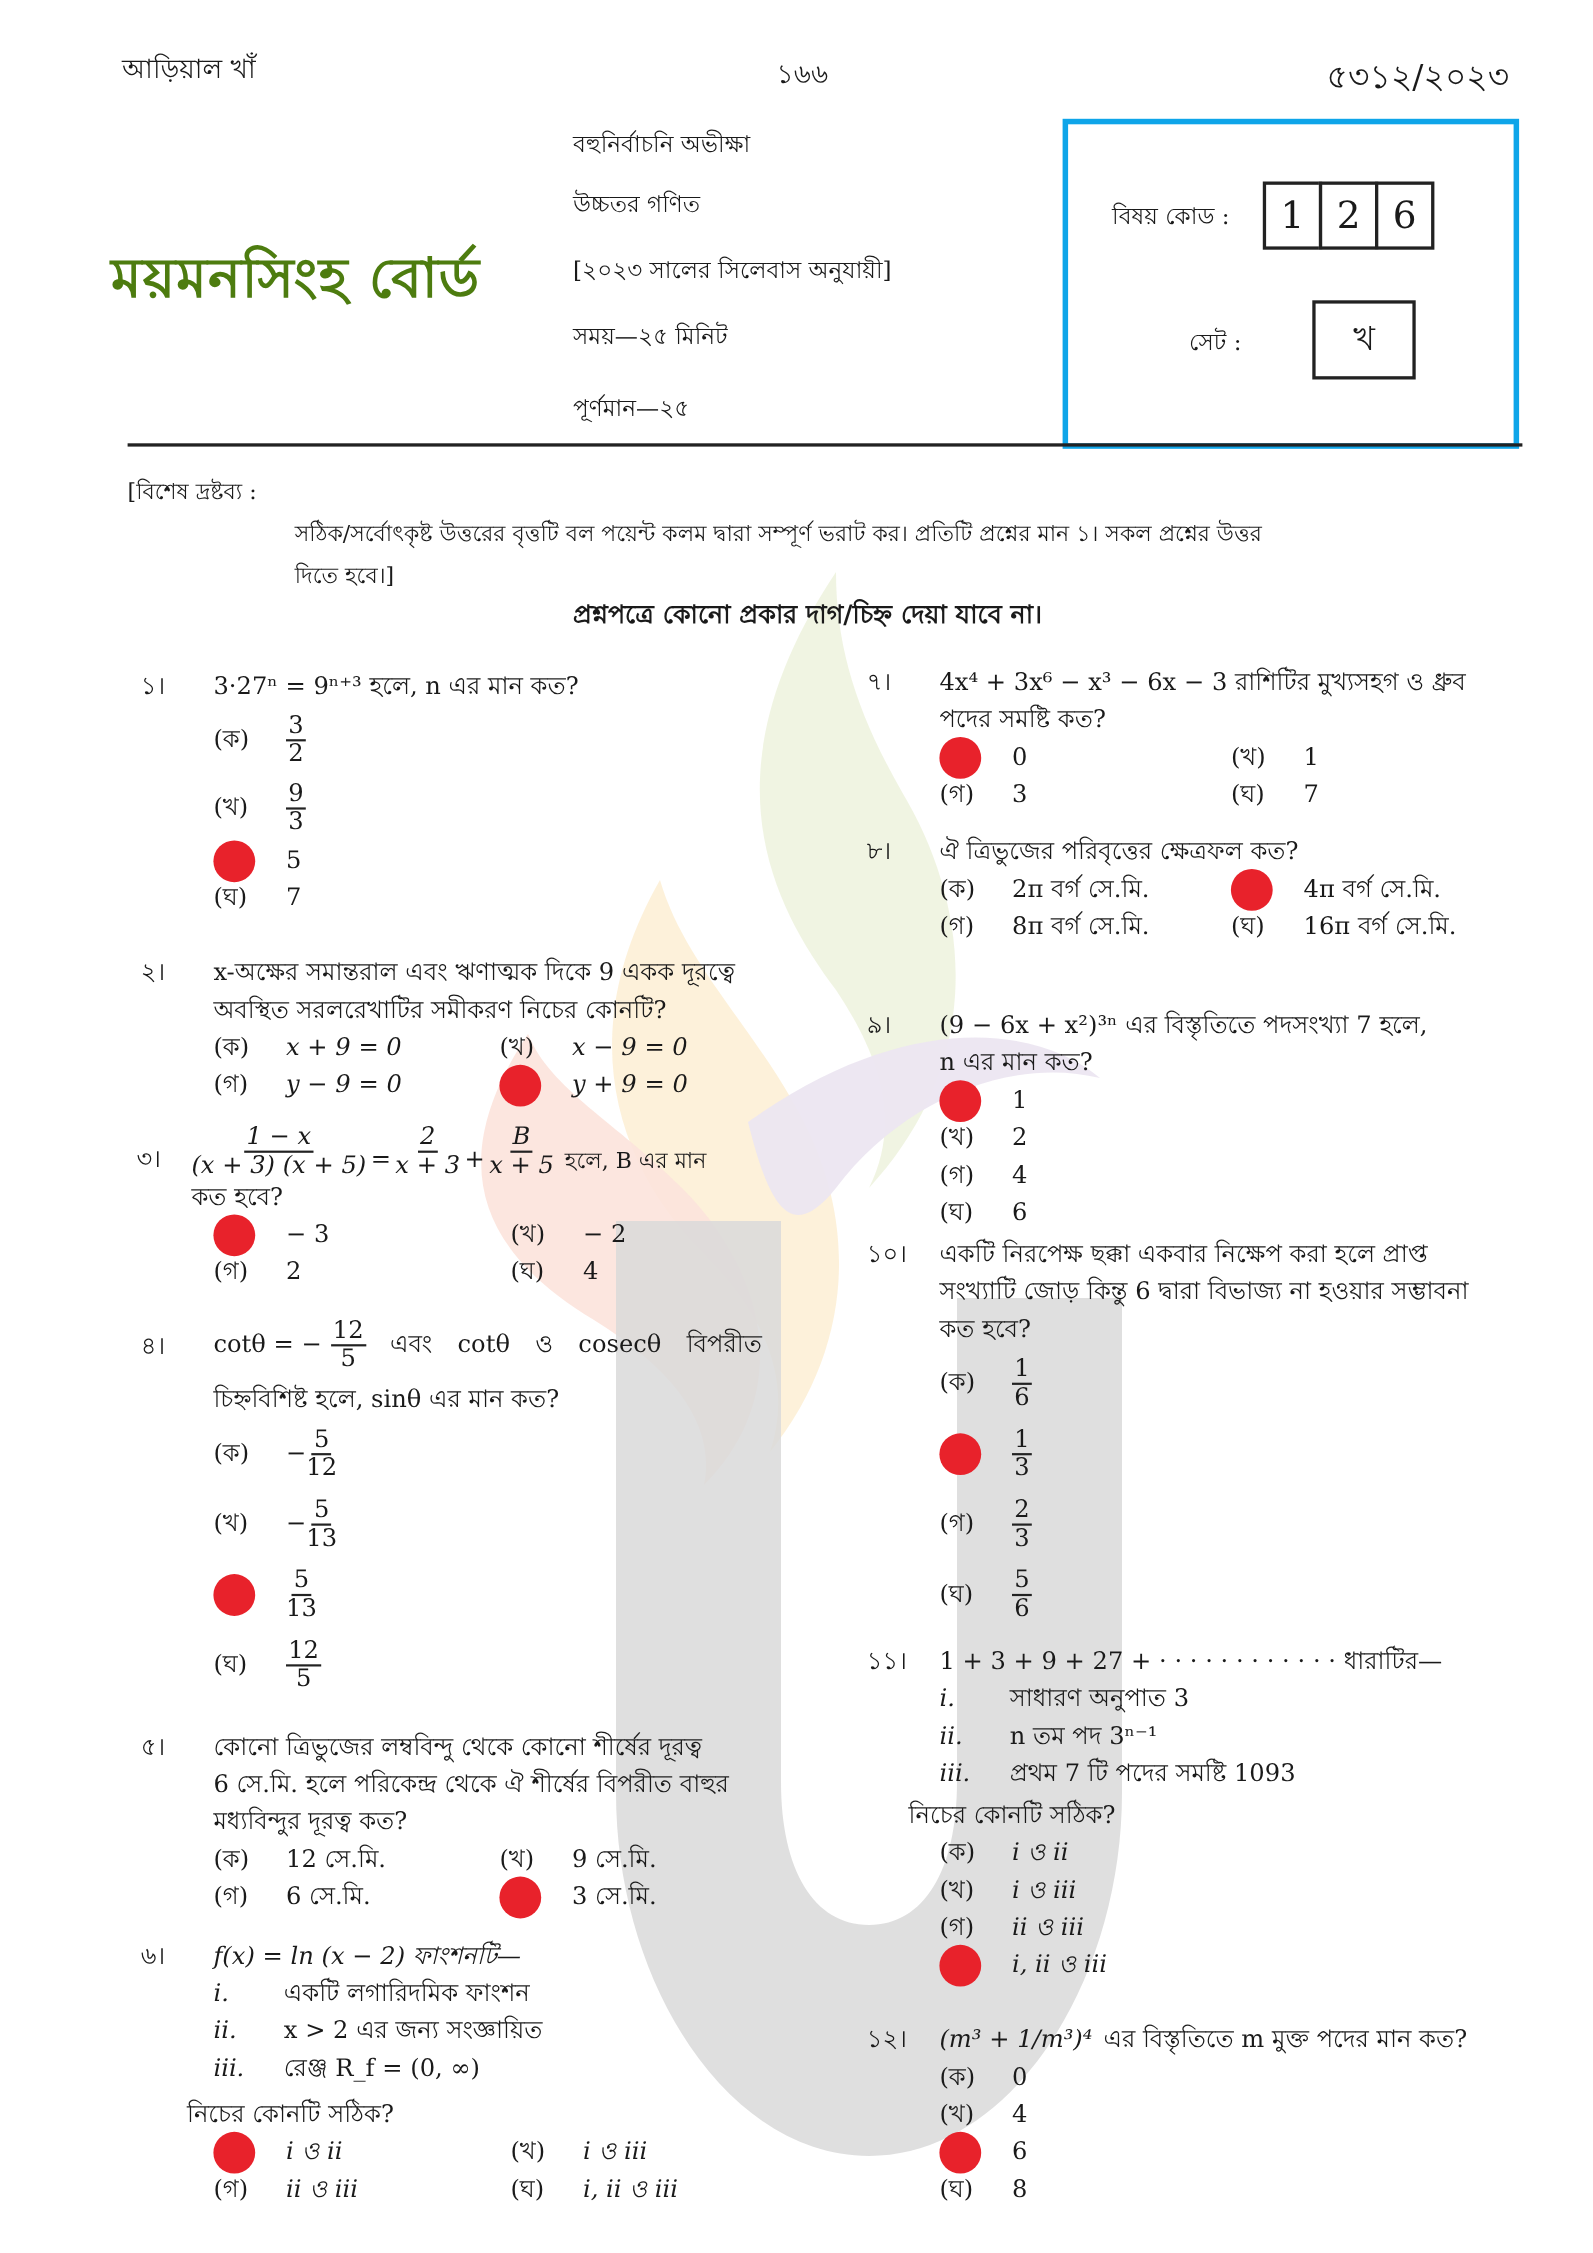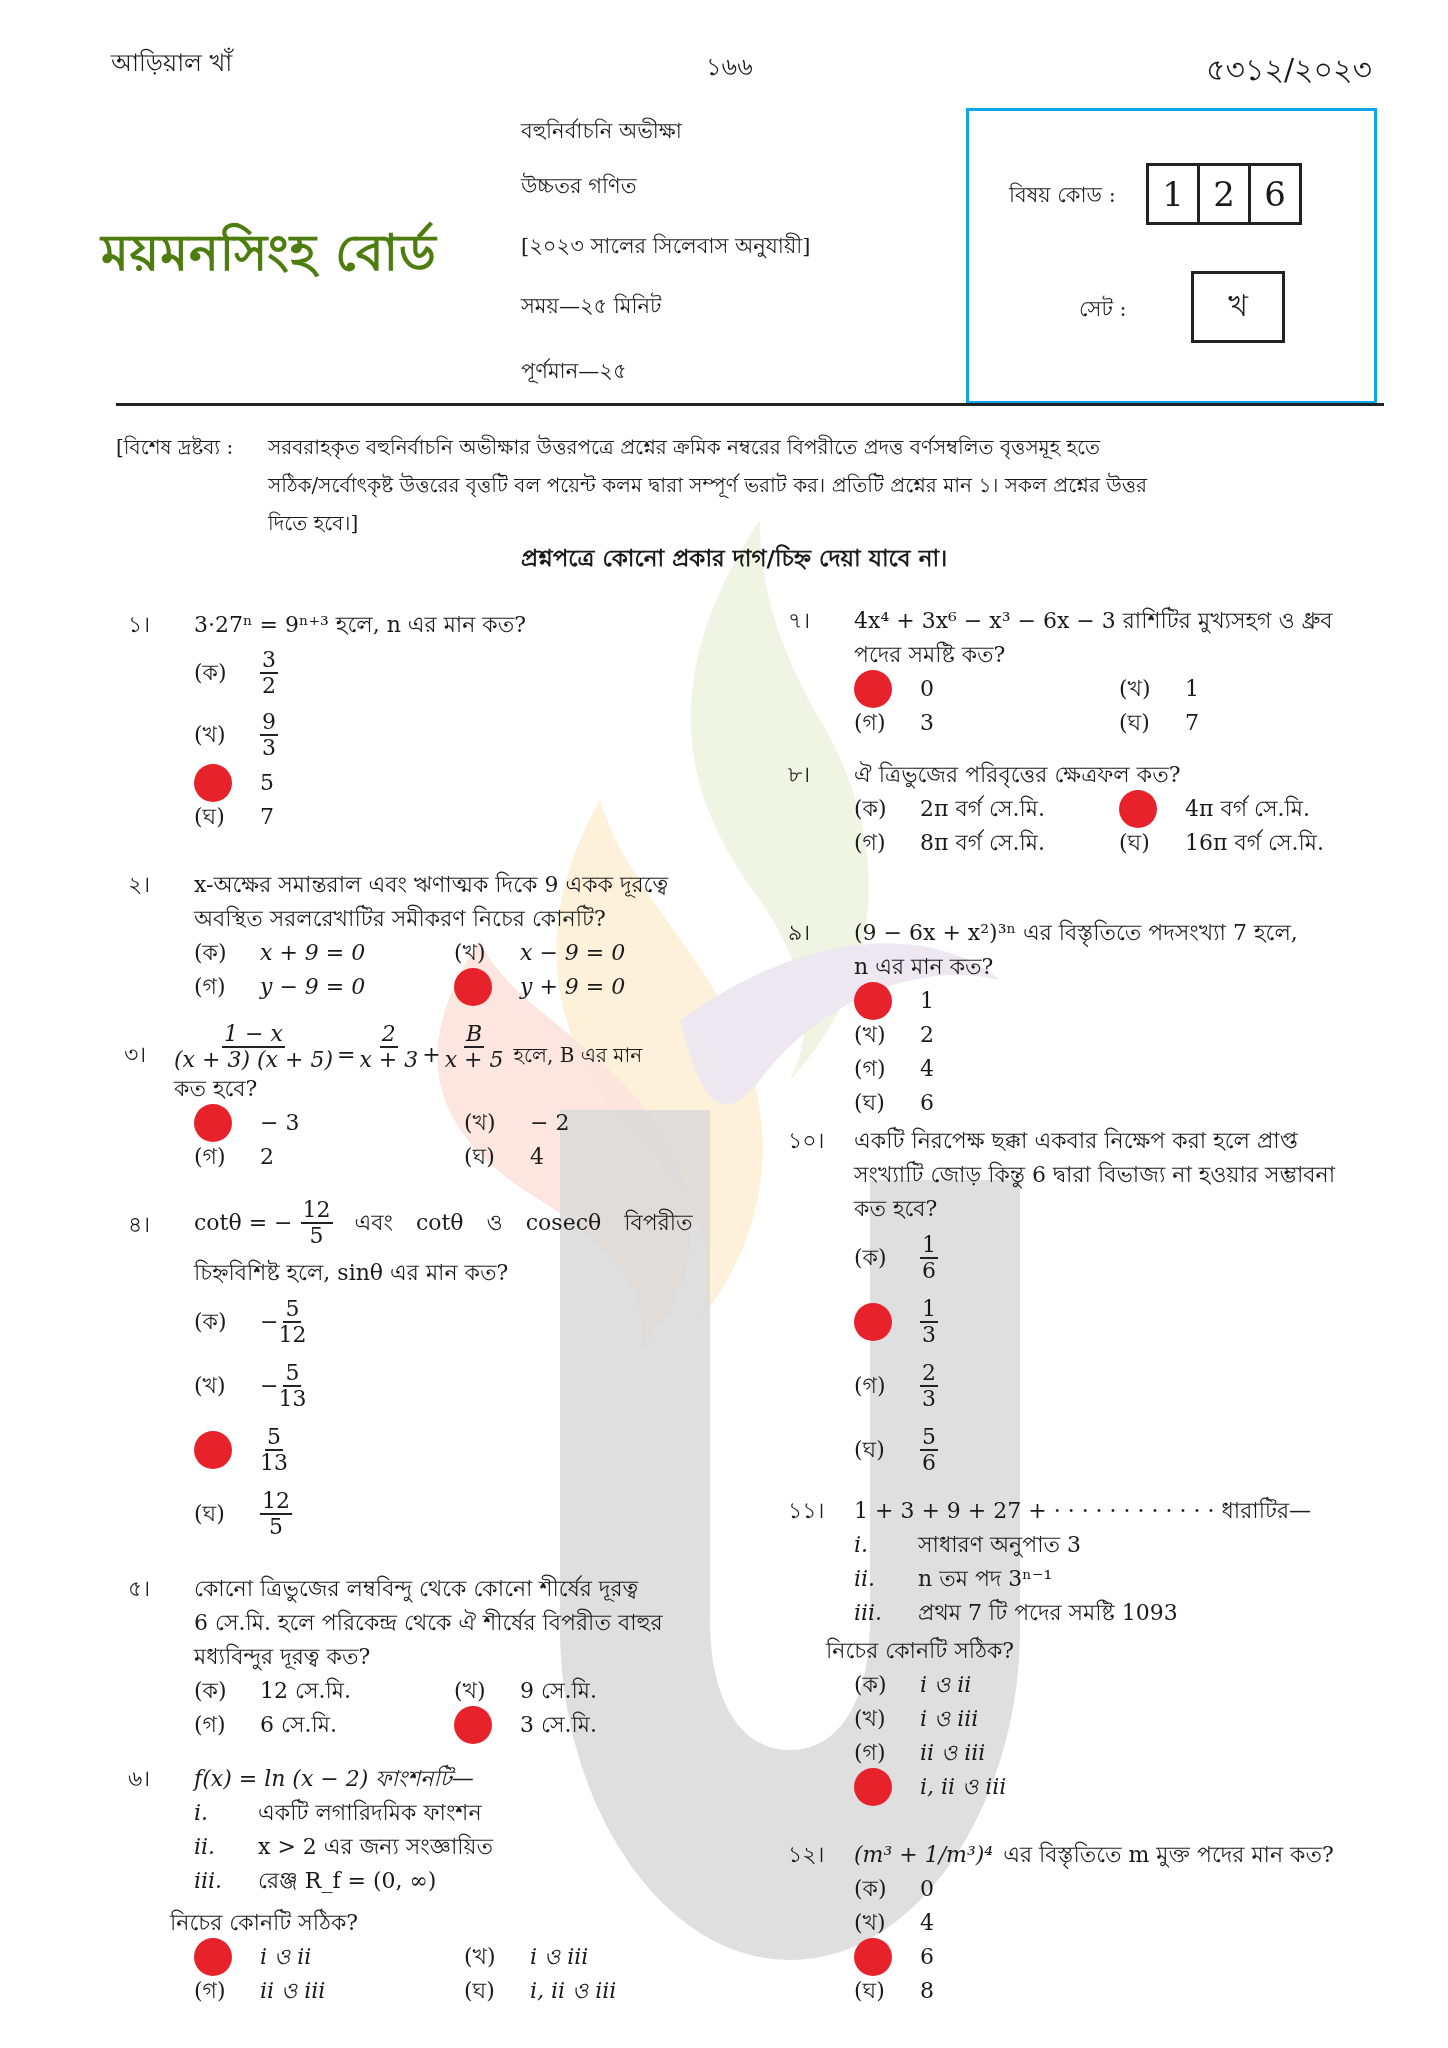--- a/index.html
+++ b/index.html
@@ -4,21 +4,21 @@
 <style>
   html,body{margin:0;padding:0;background:#fff;}
   body{width:1448px;height:2048px;position:relative;overflow:hidden;font-family:"DejaVu Serif","Liberation Serif",serif;color:#1a1a1a;}
   .abs{position:absolute;}
   
   .wm{position:absolute;z-index:0;pointer-events:none;}
   .content{position:absolute;left:16px;top:0;width:1448px;height:2048px;z-index:1;}
   .hdr-small{font-size:24px;}
   .title-red{color:#4d7c0f;font-family:"DejaVu Sans","Liberation Sans",sans-serif;font-weight:bold;font-size:50px;letter-spacing:1px;}
   .meta-line{font-size:21px;}
-  .code-box{border:3px solid #0ea5e9;}
+  .code-box{border:5px solid #0ea5e9;}
   .digit-box{display:inline-flex;align-items:center;justify-content:center;width:48px;height:56px;border:3px solid #222;font-size:34px;margin-left:-3px;background:#fff;}
   .rule{position:absolute;left:100px;width:1268px;height:3px;background:#222;}
   .note{font-size:20px;line-height:38px;}
   .q{position:absolute;font-size:22px;line-height:34px;}
   .qnum{position:absolute;left:-66px;top:0;}
   .opt{display:flex;align-items:center;height:34px;}
   .opt .lbl{width:66px;display:inline-block;}
   .bubble{display:inline-block;width:38px;height:38px;border-radius:50%;background:#e8222b;margin-right:28px;vertical-align:middle;}
   .frac{display:inline-flex;flex-direction:column;align-items:center;vertical-align:middle;font-size:22px;line-height:24px;}
   .frac .num{border-bottom:2px solid #222;padding:0 2px;}
@@ -58,21 +58,20 @@
       <span class="digit-box">2</span>
       <span class="digit-box">6</span>
     </div>
     <div class="abs" style="left:110px;top:182px;font-size:21px;">সেট :</div>
     <div class="abs" style="left:222px;top:160px;width:88px;height:66px;border:3px solid #222;display:flex;align-items:center;justify-content:center;font-size:30px;background:#fff;">খ</div>
   </div>
 
   <div class="rule" style="top:403px;"></div>
 
   <div class="abs note" style="left:100px;top:428px;">[বিশেষ দ্রষ্টব্য :</div>
-  <div class="abs note" style="left:252px;top:428px;width:1115px;text-align:justify;">সরবরাহকৃত বহুনির্বাচনি অভীক্ষার উত্তরপত্রে প্রশ্নের ক্রমিক নম্বরের বিপরীতে প্রদত্ত বর্ণসম্বলিত বৃত্তসমূহ হতে</div>
   <div class="abs note" style="left:252px;top:466px;width:1115px;">সঠিক/সর্বোৎকৃষ্ট উত্তরের বৃত্তটি বল পয়েন্ট কলম দ্বারা সম্পূর্ণ ভরাট কর। প্রতিটি প্রশ্নের মান ১। সকল প্রশ্নের উত্তর</div>
   <div class="abs note" style="left:252px;top:504px;">দিতে হবে।]</div>
   <div class="abs" style="left:505px;top:540px;font-size:23px;font-weight:bold;">প্রশ্নপত্রে কোনো প্রকার দাগ/চিহ্ন দেয়া যাবে না।</div>
 
   <div class="q" style="left:178px;top:608px;width:520px;">
     <span class="qnum">১।</span>
     <div>3·27ⁿ = 9ⁿ⁺³ হলে, n এর মান কত?</div>
     <div class="opt" style="height:62px;">
         <span class="lbl">(ক)</span>
         <span class="frac">

